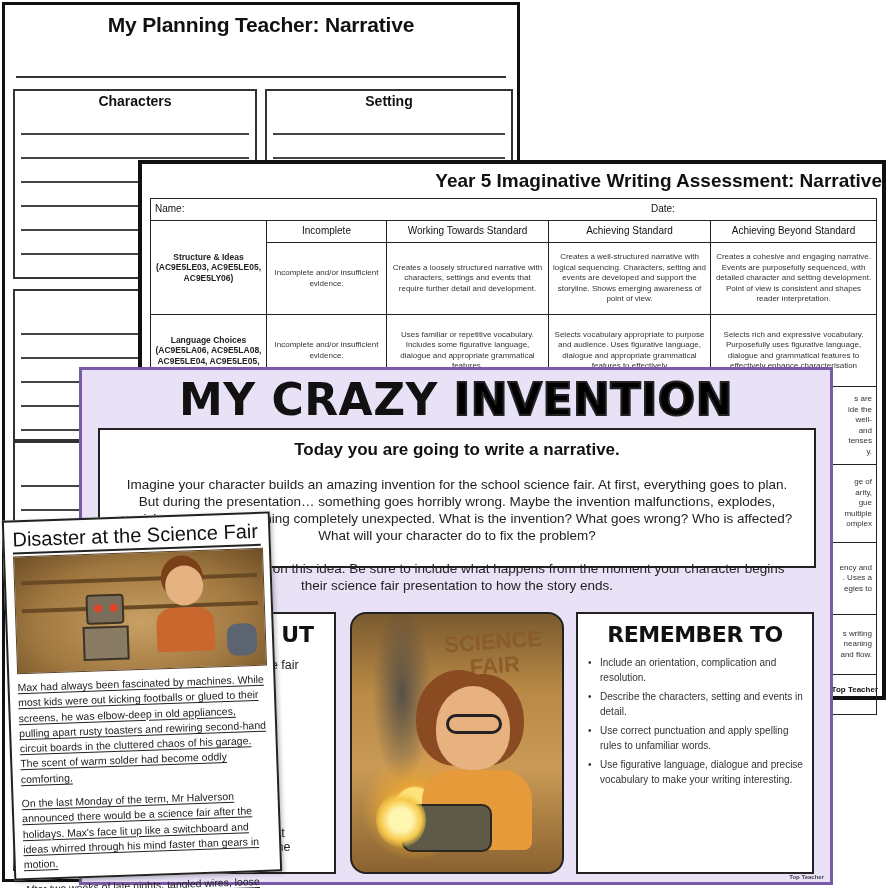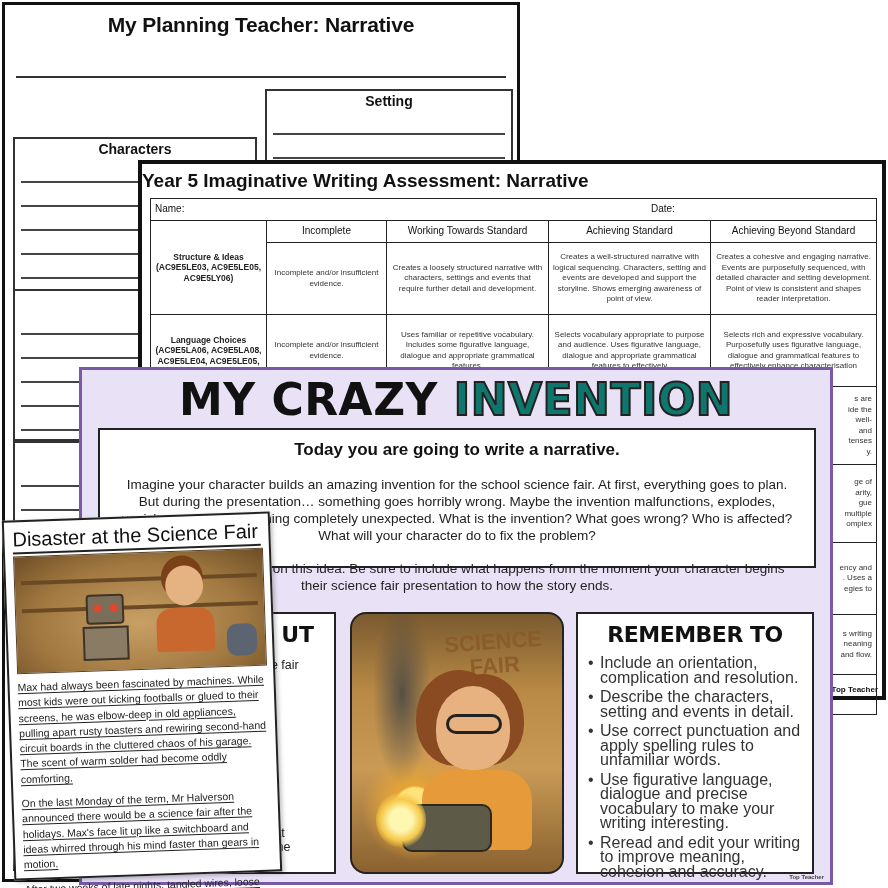--- a/index.html
+++ b/index.html
@@ -9,34 +9,34 @@
   
   .plan { position: absolute; left: 2px; top: 2px; width: 518px; height: 880px; background: #fff; border: 3px solid #111; }
   .plan-title { position: absolute; left: 0; right: 0; top: 8px; text-align: center; font-size: 21px; font-weight: bold; letter-spacing: -0.2px; }
   .plan-rule { position: absolute; left: 11px; right: 11px; top: 71px; height: 2px; background: #333; }
   .plan-box { position: absolute; border: 2px solid #333; background: #fff; }
   .plan-box .box-label { position: absolute; left: 0; right: 0; top: 2px; text-align: center; font-weight: bold; font-size: 14px; }
   .plan-box .line { position: absolute; left: 6px; right: 6px; height: 2px; background: #444; }
 
   
   .rubric { position: absolute; left: 138px; top: 160px; width: 748px; height: 540px; background: #fff; border: 4px solid #111; }
-  .rubric-title { position: absolute; left: 0; right: 0; top: 6px; text-align: left; font-size: 19px; font-weight: bold; }
+  .rubric-title { position: absolute; left: 0; right: 0; top: 6px; text-align: right; font-size: 19px; font-weight: bold; }
   .rubric-table { position: absolute; left: 8px; top: 34px; width: 726px; border-collapse: collapse; table-layout: fixed; }
   .rubric-table td, .rubric-table th { border: 1.5px solid #222; font-size: 8px; line-height: 10.5px; text-align: center; padding: 2px 4px; color: #333; vertical-align: middle; }
   .rubric-table th { font-size: 10px; font-weight: normal; color: #111; height: 22px; }
   .rubric-table .nameRow td { text-align: left; font-size: 10px; height: 22px; color: #111; }
   .rubric-table .nameRow td .date { position: absolute; left: 500px; }
   .rubric-table .crit { font-weight: bold; color: #222; font-size: 8.5px; }
   .rubric-footer { position: absolute; right: 4px; bottom: 2px; font-size: 8px; font-weight: bold; }
 
   
   .invention { position: absolute; left: 79px; top: 367px; width: 754px; height: 518px; background: #e9e2f7; border: 3px solid #7a5aa6; }
   .inv-title { position: absolute; left: 0; right: 0; top: 4px; text-align: center; font-size: 44px; font-weight: 900; letter-spacing: 0.5px; font-family: "DejaVu Sans", sans-serif; }
   .inv-title .t1 { color: #111; }
-  .inv-title .t2 { color: #0f766e; -webkit-text-stroke: 2px #222; }
+  .inv-title .t2 { color: #000000; -webkit-text-stroke: 2px #222; }
   .prompt-box { position: absolute; left: 16px; top: 58px; width: 718px; height: 140px; background: #fff; border: 2px solid #222; }
   .prompt-heading { position: absolute; left: 0; right: 0; top: 10px; text-align: center; font-size: 17px; font-weight: bold; }
   .prompt-body { position: absolute; left: 18px; right: 18px; top: 46px; text-align: center; font-size: 13.5px; line-height: 17px; color: #222; }
   .prompt-body p + p { margin-top: 16px; }
 
   .panel { position: absolute; background: #fff; border: 2px solid #222; }
   .about-panel { left: 18px; top: 242px; width: 236px; height: 262px; overflow: hidden; }
   .about-title { position: absolute; right: 20px; top: 8px; font-size: 22px; font-weight: 900; font-family: "DejaVu Sans", sans-serif; }
   .about-line { position: absolute; left: 146px; font-size: 12.5px; color: #222; white-space: nowrap; }
 
@@ -48,21 +48,21 @@
   .banner-text { position: absolute; right: 8px; top: 16px; width: 120px; text-align: center; font-size: 22px; font-weight: 900; color: #8a5a2a; line-height: 24px; transform: rotate(-4deg); opacity: 0.85; }
   .girl-head { position: absolute; left: 84px; top: 72px; width: 74px; height: 84px; border-radius: 50% 50% 45% 45%; background: #e8b280; box-shadow: -14px -10px 0 6px #8a4a22, 10px -8px 0 4px #8a4a22; }
   .girl-glasses { position: absolute; left: 94px; top: 100px; width: 56px; height: 20px; border: 3px solid #222; border-radius: 10px; }
   .girl-body { position: absolute; left: 70px; top: 156px; width: 110px; height: 80px; background: #e79a3a; border-radius: 30px 30px 8px 8px; }
   .machine { position: absolute; left: 50px; top: 190px; width: 90px; height: 48px; background: #5d5a48; border-radius: 10px; border: 2px solid #2a2820; }
   .glow { position: absolute; left: 24px; top: 178px; width: 50px; height: 56px; border-radius: 50%; background: radial-gradient(circle, #fff6b0 0 30%, #f5c84a 55%, rgba(230,150,40,0) 75%); }
 
   .remember-panel { left: 494px; top: 242px; width: 238px; height: 262px; }
   .remember-title { position: absolute; left: 0; right: 0; top: 8px; text-align: center; font-size: 22px; font-weight: 900; font-family: "DejaVu Sans", sans-serif; letter-spacing: -0.5px; }
   .remember-list { position: absolute; left: 8px; right: 6px; top: 42px; list-style: none; }
-  .remember-list li { position: relative; padding-left: 14px; font-size: 16px; line-height: 14.5px; color: #333; margin-bottom: 5px; }
+  .remember-list li { position: relative; padding-left: 14px; font-size: 10px; line-height: 14.5px; color: #333; margin-bottom: 5px; }
   .remember-list li::before { content: "•"; position: absolute; left: 2px; top: 0; color: #333; }
   .inv-footer { position: absolute; right: 6px; bottom: 2px; font-size: 6px; font-weight: bold; color: #444; }
 
   
   .story { position: absolute; left: 8px; top: 516px; width: 268px; height: 360px; background: #fff; border: 2px solid #222; transform: rotate(-2deg); transform-origin: 50% 50%; box-shadow: 2px 2px 4px rgba(0,0,0,0.25); }
   .story-title { position: absolute; left: 8px; top: 6px; font-size: 20px; white-space: nowrap; color: #111; }
   .story-title-rule { position: absolute; left: 8px; right: 8px; top: 30px; height: 1.5px; background: #222; }
   .story-image { position: absolute; left: 8px; top: 34px; width: 250px; height: 118px; border: 1px solid #5a4024; overflow: hidden;
     background: radial-gradient(ellipse at 50% 60%, #c9a064 0%, #a07840 60%, #6e4e26 100%); }
   .shelf { position: absolute; left: 6px; right: 6px; height: 4px; background: #6a4a24; }
@@ -76,21 +76,21 @@
   .story-text p { text-decoration: underline; text-decoration-thickness: 1px; text-underline-offset: 2px; }
   .story-text p + p { margin-top: 9px; }
 </style>
 </head>
 <body>
 
 <div class="plan">
   <div class="plan-title">My Planning Teacher: Narrative</div>
   <div class="plan-rule"></div>
 
-  <div class="plan-box" style="left:8px; top:84px; width:244px; height:190px;margin-top:48px;">
+  <div class="plan-box" style="left:8px; top:84px; width:244px; height:190px;">
     <div class="box-label">Characters</div>
     <div class="line" style="top:42px"></div>
     <div class="line" style="top:66px"></div>
     <div class="line" style="top:90px"></div>
     <div class="line" style="top:114px"></div>
     <div class="line" style="top:138px"></div>
     <div class="line" style="top:162px"></div>
   </div>
   <div class="plan-box" style="left:260px; top:84px; width:248px; height:80px;">
     <div class="box-label">Setting</div>
@@ -243,21 +243,20 @@
     <div class="glow"></div>
   </div>
 
   <div class="panel remember-panel">
     <div class="remember-title">REMEMBER TO</div>
     <ul class="remember-list">
       <li>Include an orientation, complication and resolution.</li>
       <li>Describe the characters, setting and events in detail.</li>
       <li>Use correct punctuation and apply spelling rules to unfamiliar words.</li>
       <li>Use figurative language, dialogue and precise vocabulary to make your writing interesting.</li>
-      <li>Reread and edit your writing to improve meaning, cohesion and accuracy.</li>
     </ul>
   </div>
   <div class="inv-footer">Top Teacher</div>
 </div>
 
 <div class="story">
   <div class="story-title">Disaster at the Science Fair</div>
   <div class="story-title-rule"></div>
   <div class="story-image">
     <div class="shelf" style="top:24px"></div>

